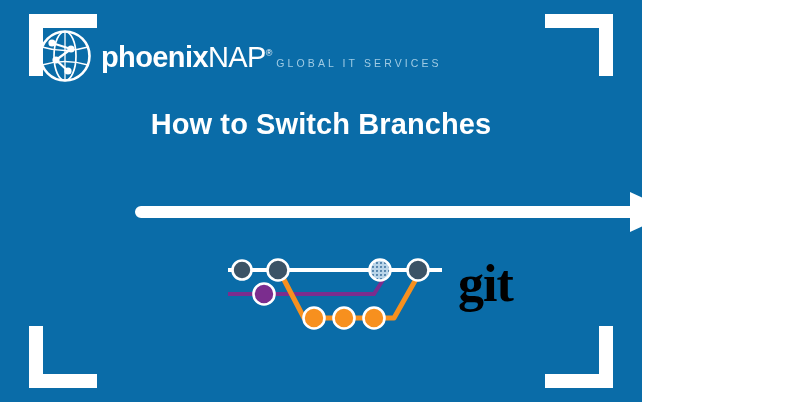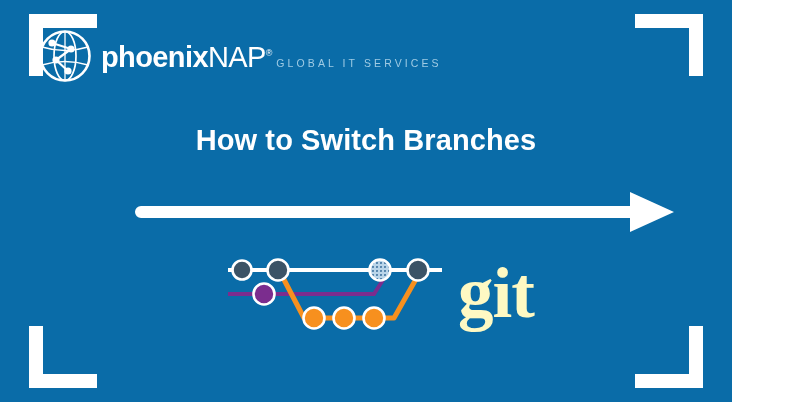--- a/index.html
+++ b/index.html
@@ -3,21 +3,21 @@
 <meta charset="utf-8">
 <title>How to Switch Branches in Git</title>
 <style>
   html, body {
     margin: 0;
     padding: 0;
     background: #ffffff;
   }
   #poster {
     position: relative;
-    width: 732px;
+    width: 642px;
     height: 402px;
     background: #0A6CA8;
     overflow: hidden;
     font-family: "Liberation Sans", sans-serif;
     -webkit-font-smoothing: antialiased;
   }
 
   
   .corner {
     position: absolute;
@@ -89,21 +89,21 @@
     left: 0;
     right: 0;
     top: 105px;
     text-align: center;
     color: #ffffff;
     font-size: 29px;
     font-weight: 700;
     line-height: 1.34;
     letter-spacing: 0.1px;
   }
-  .headline .ln { display: block; margin-top: 16px; }
+  .headline .ln { display: block; }
 
   
   .arrow-wrap {
     position: absolute;
     left: 133px;
     top: 190px;
     width: 545px;
     height: 44px;
   }
   .arrow-wrap svg { display: block; }
@@ -116,23 +116,23 @@
     width: 220px;
     height: 90px;
   }
   .graph-wrap svg { display: block; }
 
   
   .gitmark {
     position: absolute;
     left: 458px;
     top: 258px;
-    color: #fef9c3;
+    color: #000000;
     font-family: "Liberation Serif", serif;
-    font-size: 71px;
+    font-size: 52px;
     font-weight: 700;
     line-height: 1;
     letter-spacing: -1px;
     text-align: center;
   }
 </style>
 </head>
 <body>
 
 <div id="poster">

